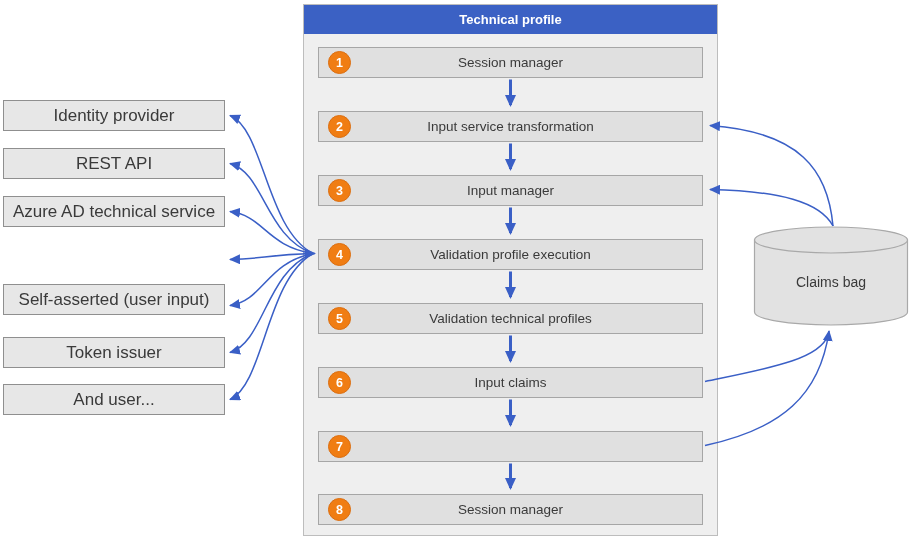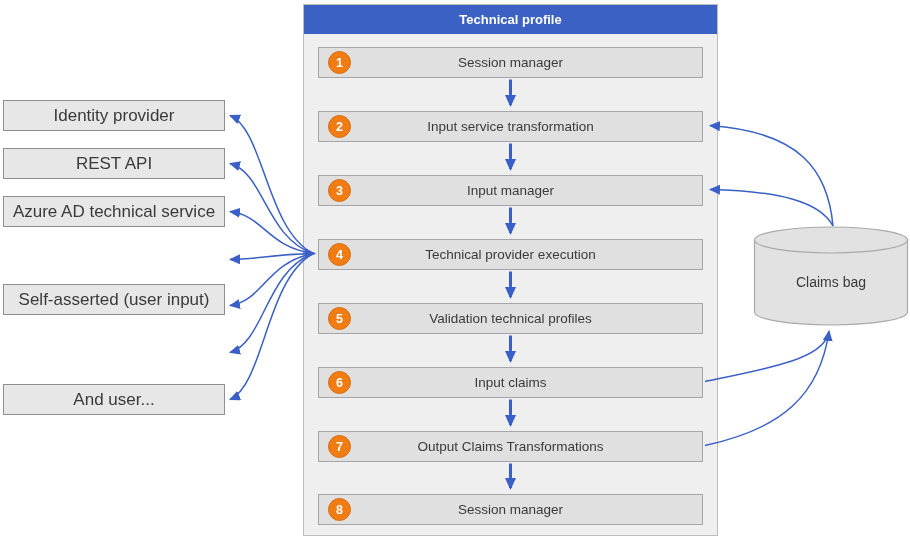--- a/index.html
+++ b/index.html
@@ -97,20 +97,23 @@
   </div>
   <div class="srcbox" style="top:148px">
     <span>REST API</span>
   </div>
   <div class="srcbox" style="top:196px">
     <span>Azure AD technical service</span>
   </div>
   <div class="srcbox" style="top:284px">
     <span>Self-asserted (user input)</span>
   </div>
+  <div class="srcbox" style="top:337px">
+    <span>Token issuer</span>
+  </div>
   <div class="srcbox" style="top:384px">
     <span>And user...</span>
   </div>
 
   <div class="container">
     <div class="header">
       <span>Technical profile</span>
     </div>
 
     <div class="step" style="top:42px">
@@ -120,33 +123,32 @@
     <div class="step" style="top:106px">
       <span class="badge">2</span>
       <span>Input service transformation</span>
     </div>
     <div class="step" style="top:170px">
       <span class="badge">3</span>
       <span>Input manager</span>
     </div>
     <div class="step" style="top:234px">
       <span class="badge">4</span>
-      <span>Technical provider execution</span>
+      <span>Validation profile execution</span>
     </div>
     <div class="step" style="top:298px">
       <span class="badge">5</span>
       <span>Validation technical profiles</span>
     </div>
     <div class="step" style="top:362px">
       <span class="badge">6</span>
       <span>Input claims</span>
     </div>
     <div class="step" style="top:426px">
       <span class="badge">7</span>
-      <span>Output Claims Transformations</span>
     </div>
     <div class="step" style="top:489px">
       <span class="badge">8</span>
       <span>Session manager</span>
     </div>
   </div>
 
 </div>
 
 </body></html>

